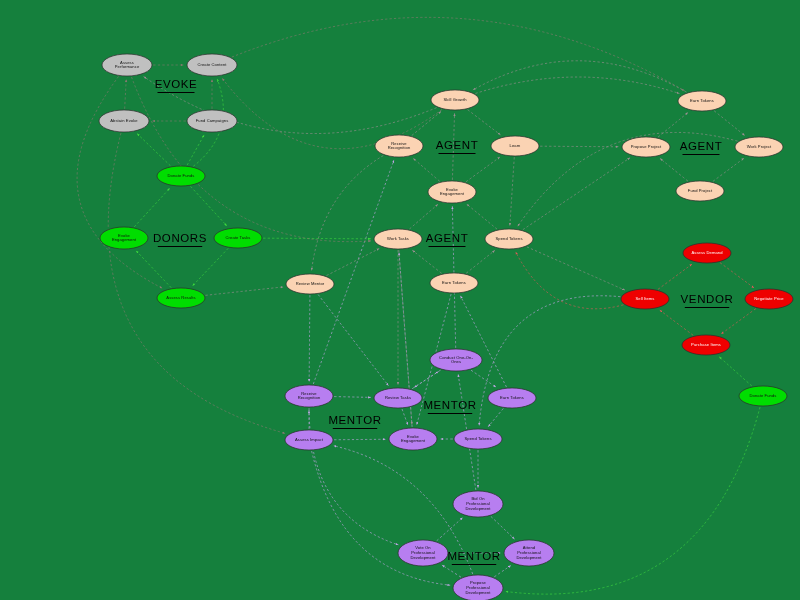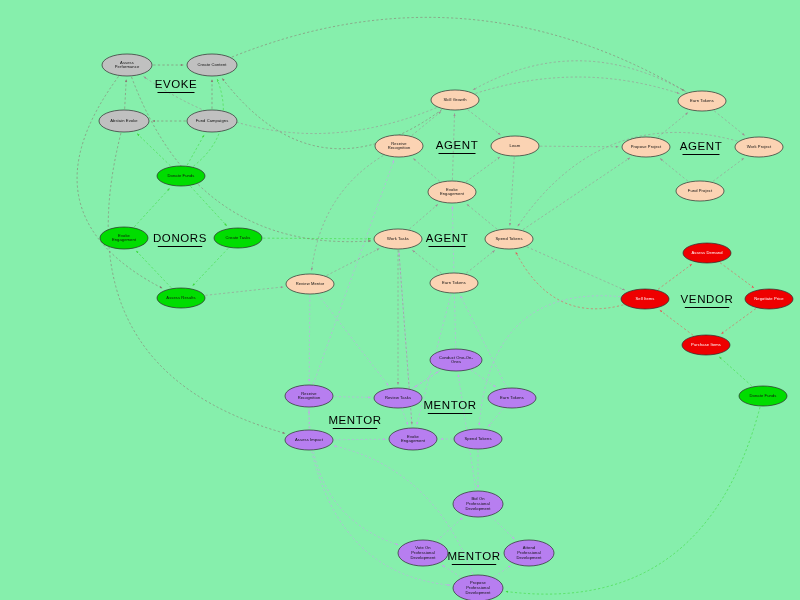--- a/index.html
+++ b/index.html
@@ -11,21 +11,21 @@
   body {
     width: 800px;
     height: 600px;
     overflow: hidden;
     font-family: "Liberation Sans", sans-serif;
   }
   #canvas-wrap {
     position: relative;
     width: 800px;
     height: 600px;
-    background: #86efac;
+    background: #15803d;
   }
   svg#graph {
     position: absolute;
     top: 0;
     left: 0;
     width: 800px;
     height: 600px;
     display: block;
   }
   .node-ellipse {

